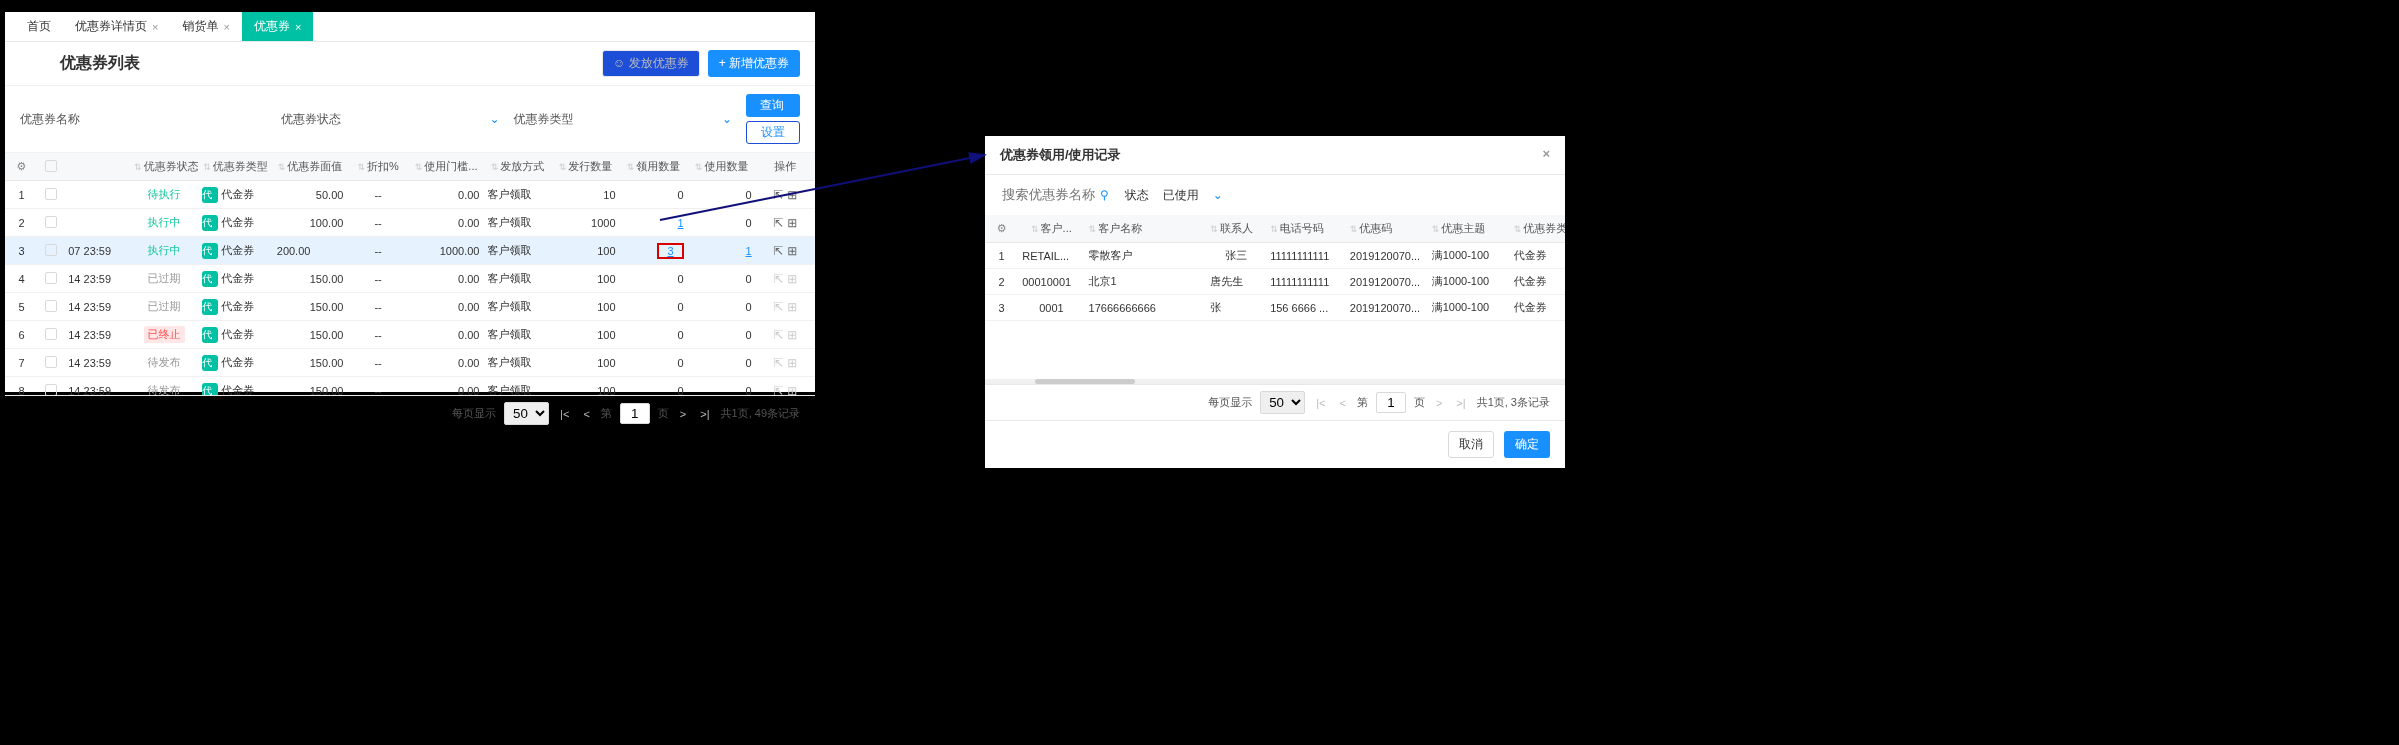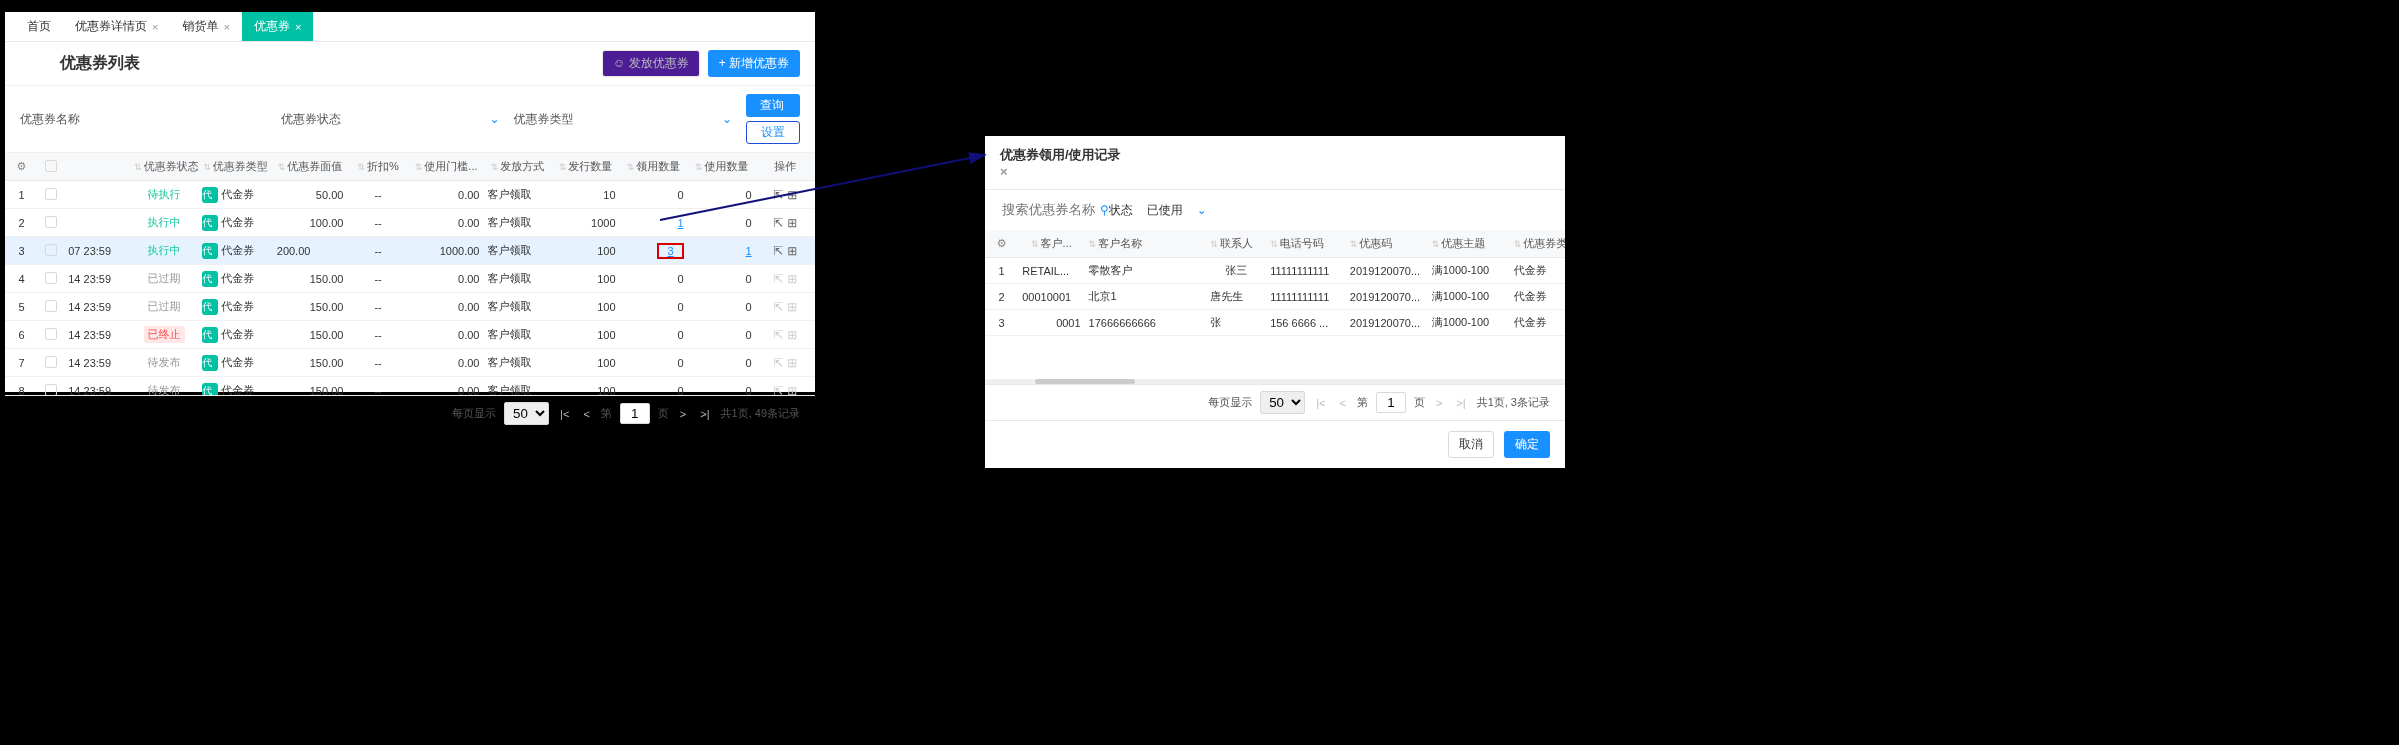--- a/index.html
+++ b/index.html
@@ -66,21 +66,21 @@
       border: 1px solid transparent;
       font-size: 12px;
     }
     .btn-primary {
       background: #1890ff;
       color: #fff;
     }
     .btn-disabled {
       color: #bbb;
       border: 1px solid #e8e8e8;
-      background: #4c1d95;
+      background: #1d4ed8;
     }
     .btn-default {
       background: #fff;
       border: 1px solid #d9d9d9;
       color: #333;
     }
     .filter-row {
       display: flex;
       align-items: center;
       padding: 8px 15px;
@@ -229,26 +229,25 @@
       flex-direction: column;
       box-shadow: 0 4px 24px rgba(0,0,0,.3);
     }
     .modal-header {
       display: flex;
       justify-content: space-between;
       padding: 10px 15px;
       border-bottom: 1px solid #e8e8e8;
       font-weight: bold;
       font-size: 13px;
-      flex-direction: column;
     }
     .close-x { cursor: pointer; color: #999; }
     .modal-filter {
       display: flex;
-      gap: 0;
+      gap: 16px;
       padding: 10px 15px;
       align-items: center;
     }
     .search-box {
       display: flex;
       align-items: center;
       border-bottom: 1px solid transparent;
     }
     .search-box input {
       border: none;
@@ -623,21 +622,21 @@
     <td style="text-align:left">00010001</td>
     <td style="text-align:left">北京1</td>
     <td style="text-align:left">唐先生</td>
     <td style="text-align:left">11111111111</td>
     <td style="text-align:left">2019120070...</td>
     <td style="text-align:left">满1000-100</td>
     <td style="text-align:left">代金券</td>
   </tr>
           <tr>
     <td>3</td>
-    <td style="text-align:right">0001</td>
+    <td style="text-align:center">0001</td>
     <td style="text-align:left">17666666666</td>
     <td style="text-align:left">张</td>
     <td style="text-align:left">156 6666 ...</td>
     <td style="text-align:left">2019120070...</td>
     <td style="text-align:left">满1000-100</td>
     <td style="text-align:left">代金券</td>
   </tr>
         </tbody>
     </table>
   </div>

